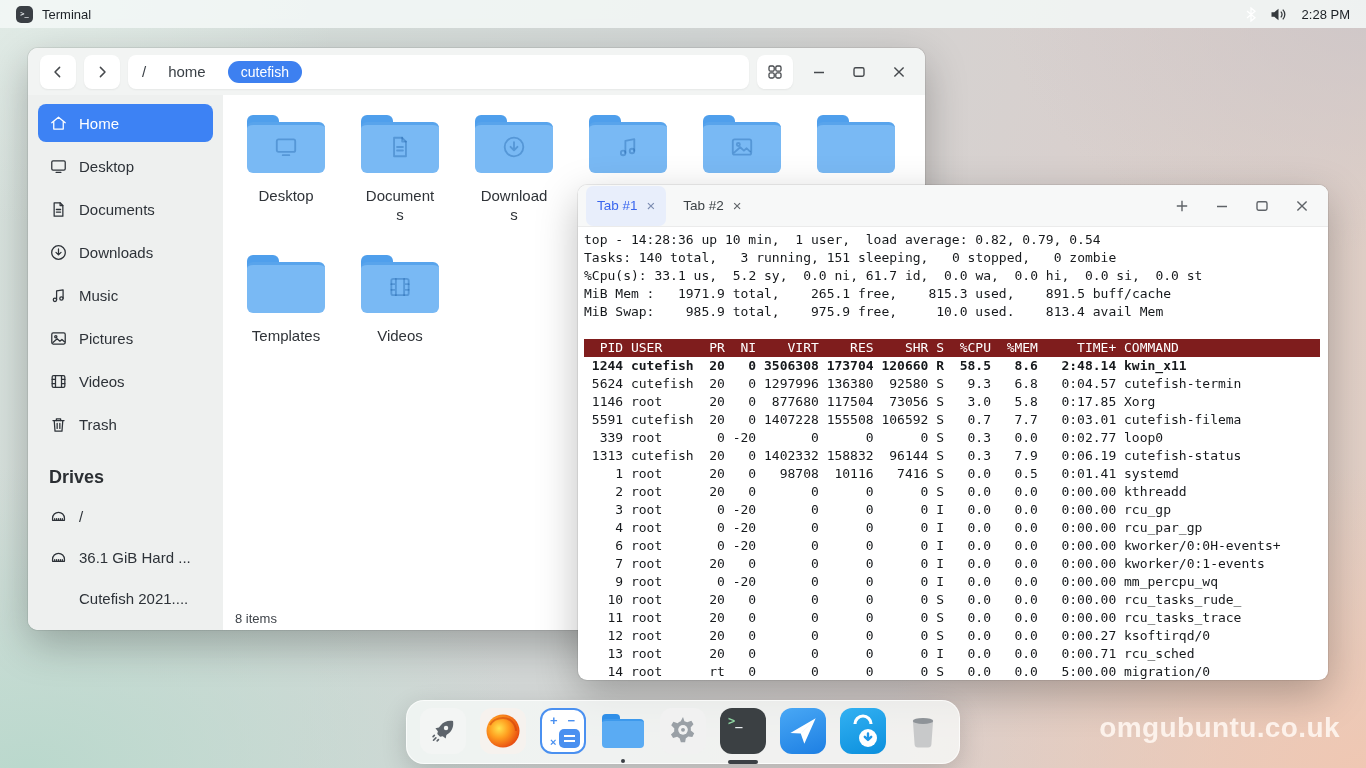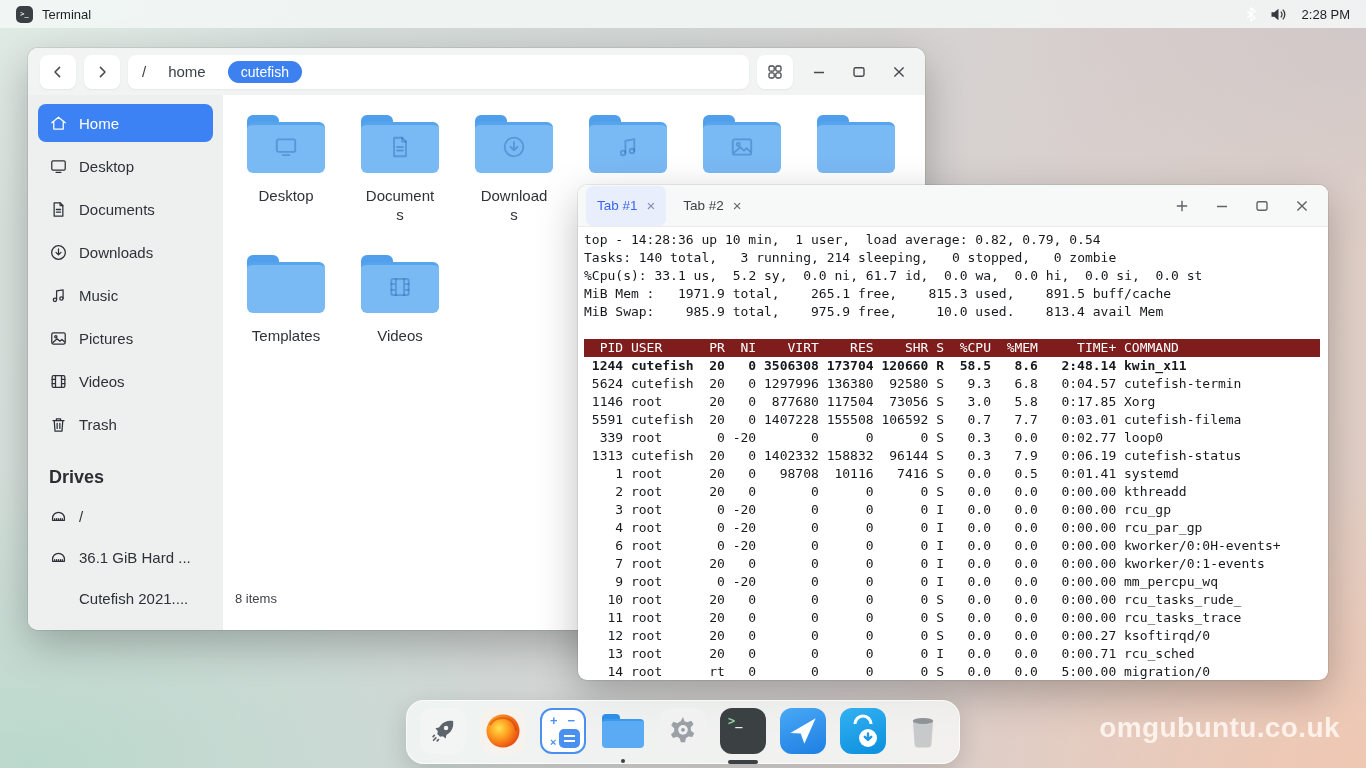--- a/index.html
+++ b/index.html
@@ -58,21 +58,21 @@
   .folder-grid { position:absolute; inset:0; padding:12px 0 0 6px; display:grid;
     grid-template-columns:repeat(6,114px); grid-auto-rows:140px; justify-items:center; }
   .fcell { display:flex; flex-direction:column; align-items:center; padding-top:8px; cursor:pointer; }
   .folder { position:relative; width:78px; height:58px; flex:0 0 58px; }
   .folder .tab { position:absolute; top:0; left:0; width:32px; height:13px; background:#4f9fec; border-radius:6px 6px 0 0; }
   .folder .fbody { position:absolute; top:7px; left:0; right:0; bottom:0; background:#79b9f4;
     border-radius:6px; border-top:3px solid #58a4ec; }
   .folder .emblem { position:absolute; top:10px; left:0; right:0; bottom:0; display:flex; align-items:center; justify-content:center; color:rgba(17,84,158,0.34); }
   .flabel { margin-top:13px; font-size:15px; line-height:19px; color:#2f3338; text-align:center;
     max-width:74px; word-break:break-all; }
-  .fm-status { position:absolute; left:12px; bottom:24px; font-size:13px; color:#3f444a; }
+  .fm-status { position:absolute; left:12px; bottom:4px; font-size:13px; color:#3f444a; }
 
   
   .term-window { left:578px; top:185px; width:750px; height:495px; z-index:20; border-radius:9px; }
   .term-titlebar { height:42px; flex:0 0 42px; background:#f7f8f8; border-bottom:1px solid #ebebeb;
     display:flex; align-items:center; justify-content:space-between; padding:0 12px 0 8px; }
   .term-tabs { display:flex; align-items:center; gap:6px; }
   .ttab { display:flex; align-items:center; gap:9px; height:40px; padding:0 11px; border-radius:7px;
     font-size:13.5px; color:#3c4246; cursor:pointer; }
   .ttab .tclose { font-size:15px; color:#5f6368; line-height:1; cursor:pointer; }
   .ttab.active { background:#e8eefb; color:#3a66ee; }
@@ -436,21 +436,21 @@
         </button>
         <button class="glyph-btn">
           <svg width="16" height="16" viewBox="0 0 16 16">
               <path d="M3.4 3.4 L12.6 12.6 M12.6 3.4 L3.4 12.6" stroke="#5f6368" stroke-width="1.4"></path>
             </svg>
         </button>
       </div>
     </header>
     <div class="term-content" id="term-content">
         <div class="tline">top - 14:28:36 up 10 min,  1 user,  load average: 0.82, 0.79, 0.54</div>
-        <div class="tline">Tasks: <b>140</b> total,   <b>3</b> running, <b>214</b> sleeping,   <b>0</b> stopped,   <b>0</b> zombie</div>
+        <div class="tline">Tasks: <b>140</b> total,   <b>3</b> running, <b>151</b> sleeping,   <b>0</b> stopped,   <b>0</b> zombie</div>
         <div class="tline">%Cpu(s): <b>33.1</b> us,  <b>5.2</b> sy,  <b>0.0</b> ni, <b>61.7</b> id,  <b>0.0</b> wa,  <b>0.0</b> hi,  <b>0.0</b> si,  <b>0.0</b> st</div>
         <div class="tline">MiB Mem :   <b>1971.9</b> total,    <b>265.1</b> free,    <b>815.3</b> used,    <b>891.5</b> buff/cache</div>
         <div class="tline">MiB Swap:    <b>985.9</b> total,    <b>975.9</b> free,     <b>10.0</b> used.    <b>813.4</b> avail Mem</div>
         <div class="tline"> </div>
         <div class="tline thead">  PID USER      PR  NI    VIRT    RES    SHR S  %CPU  %MEM     TIME+ COMMAND</div>
         <div class="tline tbold"> 1244 cutefish  20   0 3506308 173704 120660 R  58.5   8.6   2:48.14 kwin_x11</div>
         <div class="tline"> 5624 cutefish  20   0 1297996 136380  92580 S   9.3   6.8   0:04.57 cutefish-termin</div>
         <div class="tline"> 1146 root      20   0  877680 117504  73056 S   3.0   5.8   0:17.85 Xorg</div>
         <div class="tline"> 5591 cutefish  20   0 1407228 155508 106592 S   0.7   7.7   0:03.01 cutefish-filema</div>
         <div class="tline">  339 root       0 -20       0      0      0 S   0.3   0.0   0:02.77 loop0</div>

